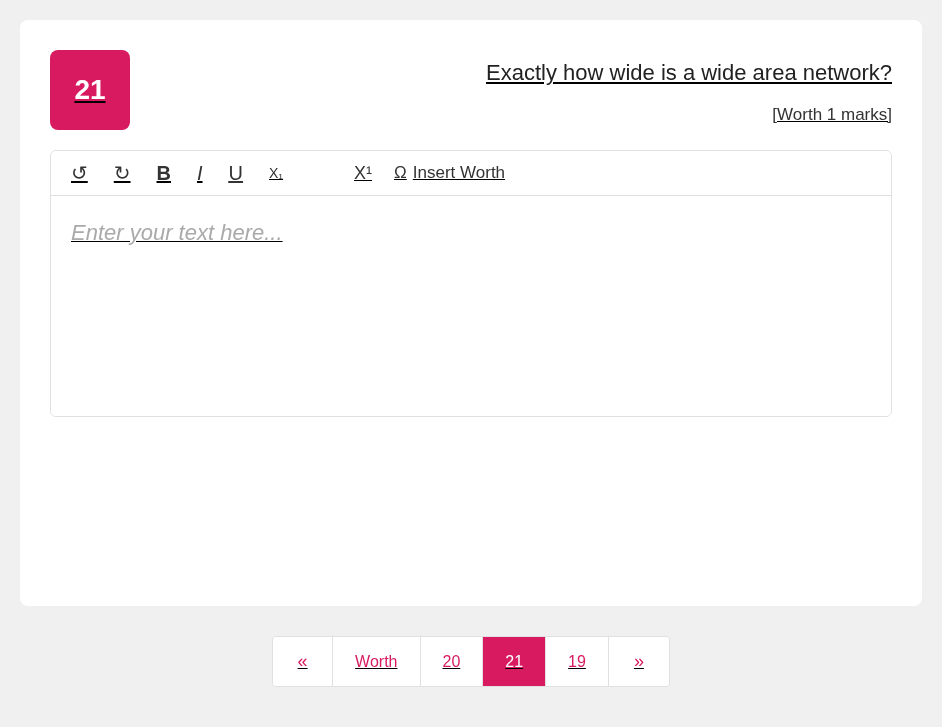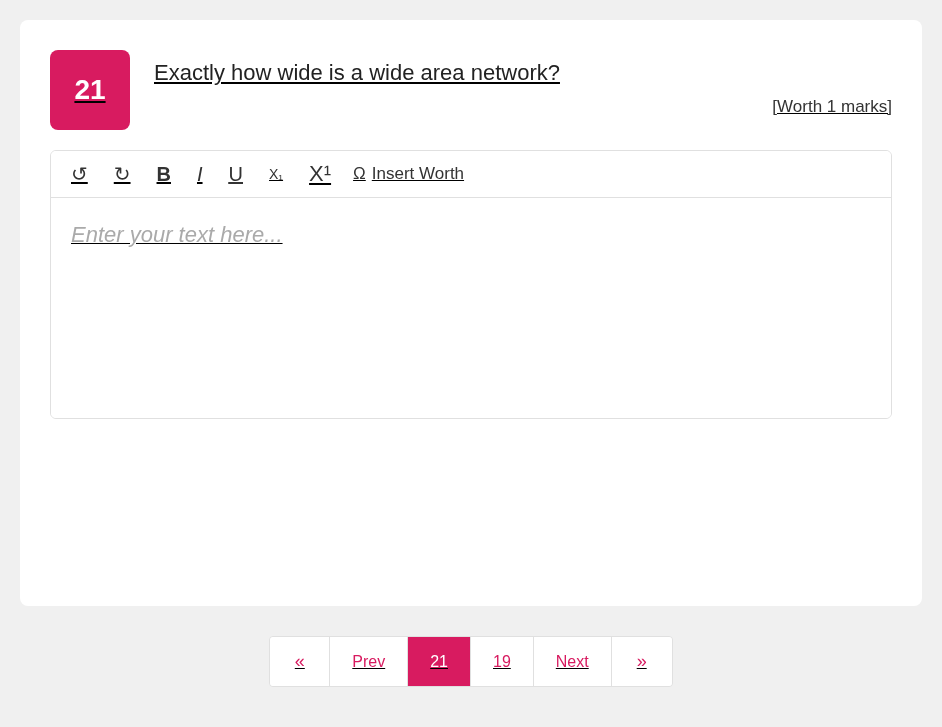--- a/index.html
+++ b/index.html
@@ -59,21 +59,22 @@
 
     .question-text-container {
       flex: 1;
       padding-top: 8px;
     }
 
     .question-text {
       font-size: 22px;
       color: #222222;
       line-height: 1.4;
-      margin-bottom: 8px;
+      margin-bottom: 16px;
+      text-align: right;
     }
 
     .question-marks {
       font-size: 17px;
       color: #333333;
       text-align: right;
       display: block;
     }
 
     .editor-container {
@@ -118,21 +119,22 @@
     .toolbar-btn.underline {
       text-decoration: underline;
       font-size: 20px;
     }
 
     .toolbar-btn.sub {
       font-size: 14px;
     }
 
     .toolbar-btn.sup {
-      font-size: 22px;
+      font-size: 18px;
+      margin-left: 45px;
     }
 
     .insert-symbol-btn {
       display: flex;
       align-items: center;
       gap: 6px;
       background: none;
       border: none;
       cursor: pointer;
       font-size: 17px;
@@ -223,20 +225,20 @@
       <div class="editor-body" contenteditable="true" style="">
         <span class="editor-placeholder">Enter your text here...</span>
       </div>
     </div>
 
   </div>
 
   <div class="pagination-container">
     <div class="pagination">
       <button class="page-btn arrow">«</button>
-      <button class="page-btn">Prev</button>
+      <button class="page-btn">Worth</button>
+      <button class="page-btn">20</button>
       <button class="page-btn active">21</button>
       <button class="page-btn">19</button>
-      <button class="page-btn">Next</button>
       <button class="page-btn arrow">»</button>
     </div>
   </div>
 </div>
 
 </body></html>

